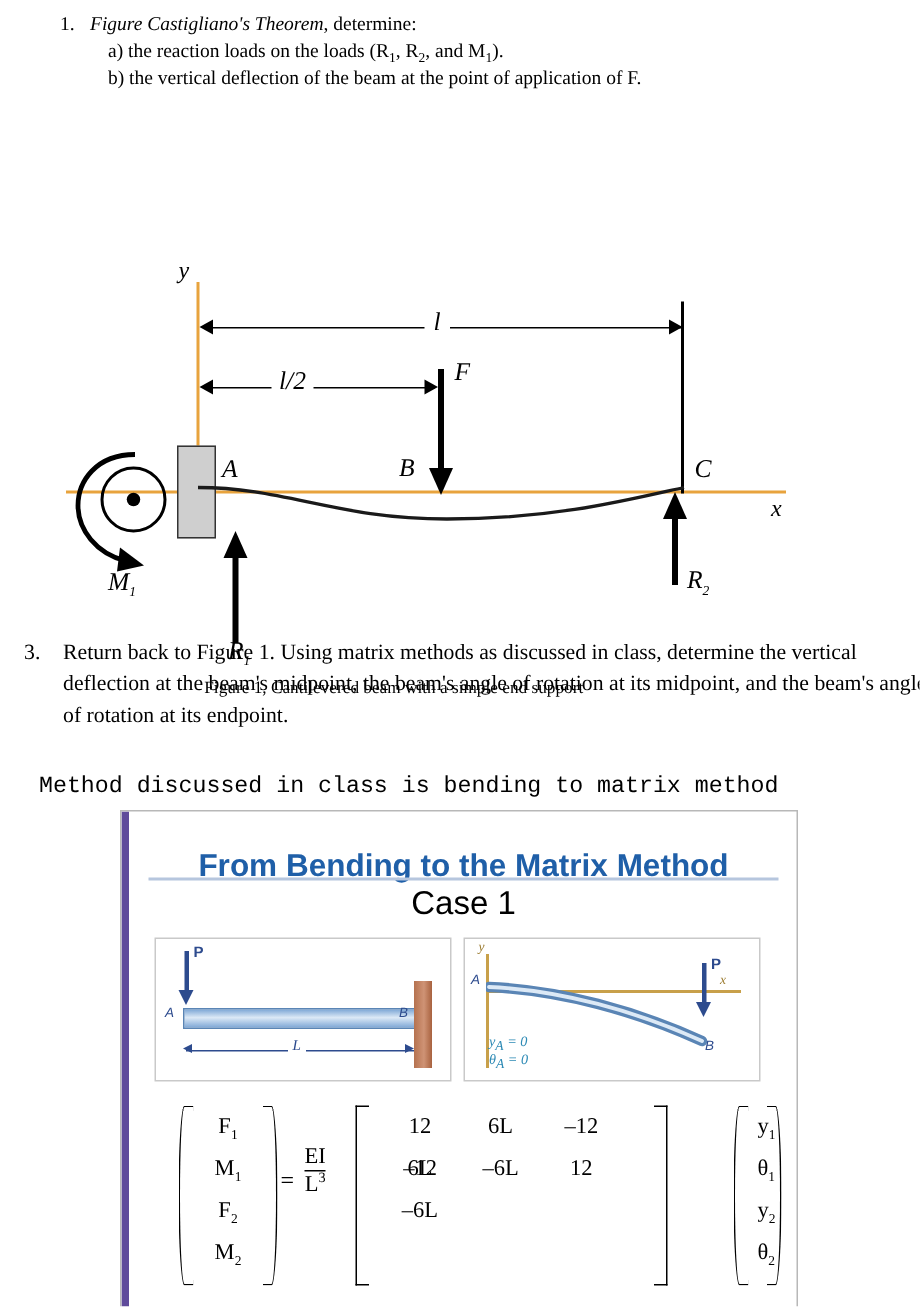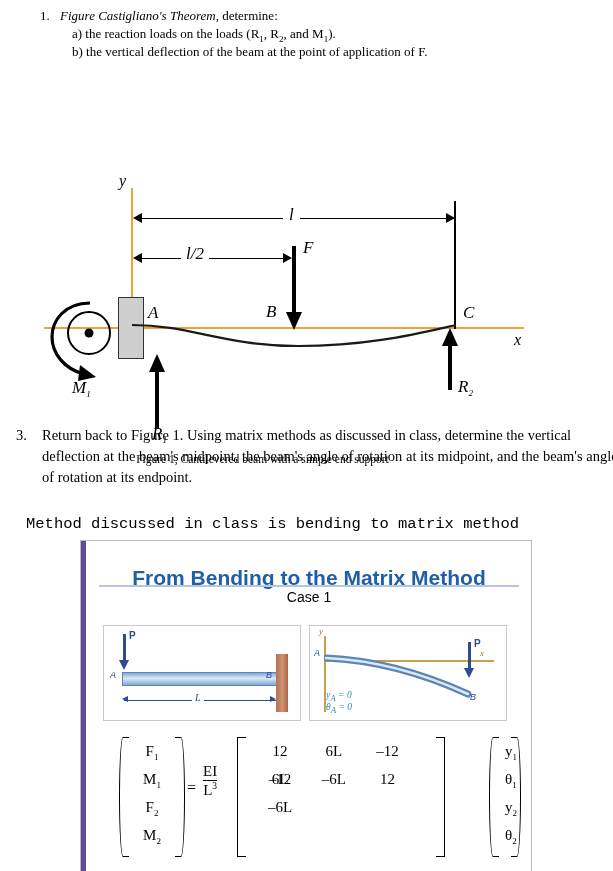--- a/index.html
+++ b/index.html
@@ -111,21 +111,21 @@
   .slide-bar { position:absolute; left:0; top:0; width:5px; height:331px; background:#5f4b9b; }
   .slide-title {
     position:absolute; left:18px; top:12px; width:420px; text-align:center;
     font-family:"Liberation Sans", sans-serif; font-size:21px; font-weight:bold;
     color:#1f5fa8;
     margin-top:13px;
   }
   .slide-title-rule { position:absolute; left:18px; top:44px; width:420px; height:2px; background:#b6c6de; }
   .slide-case {
     position:absolute; left:18px; top:48px; width:420px; text-align:center;
-    font-family:"Liberation Sans", sans-serif; font-size:14px; color:#000;
+    font-family:"Liberation Sans", sans-serif; font-size:22px; color:#000;
   }
 
   
   .sub-left {
     position:absolute; left:22px; top:84px; width:198px; height:96px;
     border:1px solid #c9c9c9; background:#fff;
   }
   .sub-right {
     position:absolute; left:228px; top:84px; width:198px; height:96px;
     border:1px solid #c9c9c9; background:#fff;

